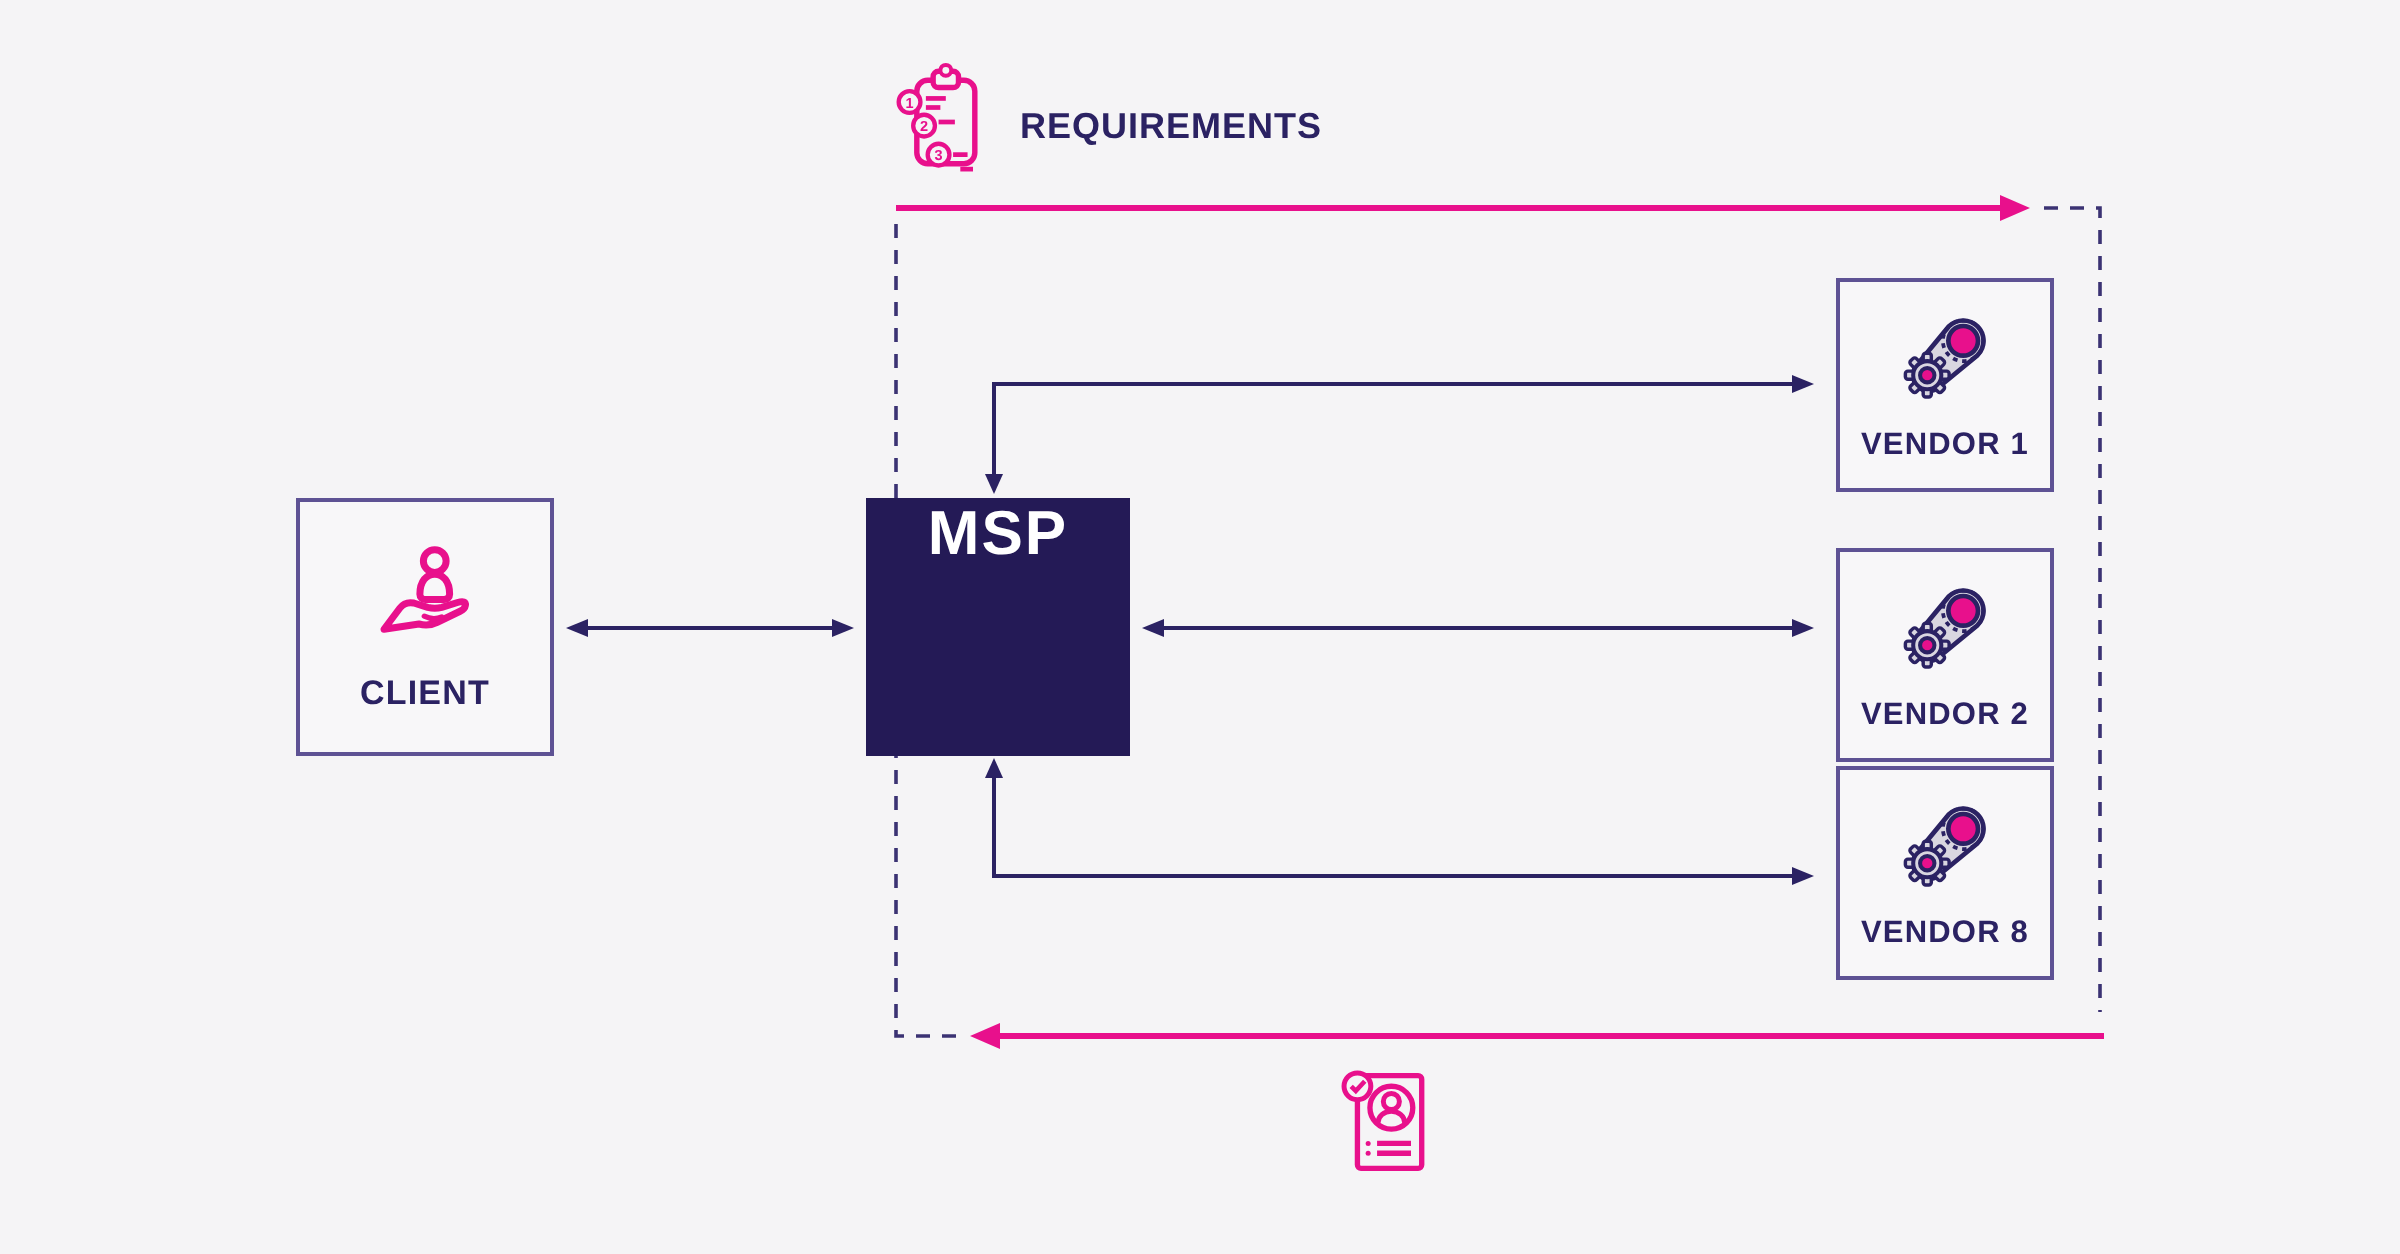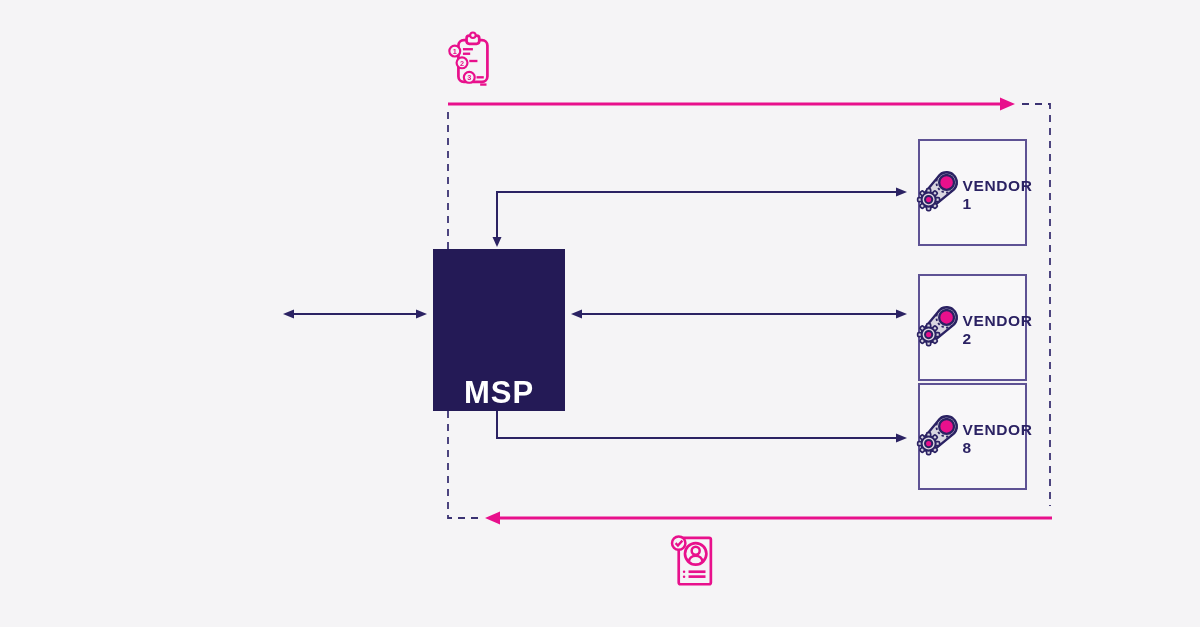--- a/index.html
+++ b/index.html
@@ -10,30 +10,30 @@
   .connector-layer{position:absolute;left:0;top:0;z-index:1;}
   .dash{stroke:#3b3273;stroke-width:1.8;fill:none;stroke-dasharray:7 6;}
   .pink-line{stroke:#e8108c;stroke-width:3;}
   .pink-fill{fill:#e8108c;}
   .navy-line{stroke:#2b2263;stroke-width:2;fill:none;}
   .navy-fill{fill:#2b2263;}
 
   .node{
     position:absolute;z-index:2;box-sizing:border-box;
     border:2px solid #5e5294;background:#f8f7f9;
-    display:flex;flex-direction:row;align-items:center;justify-content:center;
+    display:flex;flex-direction:column;align-items:center;justify-content:center;
   }
   .node-label{
     color:#2b2263;font-weight:bold;letter-spacing:.6px;margin-top:9px;
   }
   .client-node{left:148px;top:249px;width:129px;height:129px;}
   .client-node .node-label{font-size:17px;margin-top:6px;}
   .msp-node{
-    position:absolute;z-index:2;left:433px;top:249px;width:132px;height:162px;
-    background:#241a56;display:flex;align-items:flex-end;justify-content:center;
+    position:absolute;z-index:2;left:433px;top:249px;width:132px;height:129px;
+    background:#241a56;display:flex;align-items:flex-start;justify-content:center;
     color:#ffffff;font-weight:bold;font-size:31px;letter-spacing:1px;
   }
   .vendor-node{left:918px;width:109px;height:107px;}
   .vendor-node .node-label{font-size:15.5px;margin-top:5px;}
   .vendor-1{top:139px;} .vendor-2{top:274px;} .vendor-3{top:383px;}
 
   .flow-label{
     position:absolute;z-index:2;color:#2b2263;font-weight:bold;letter-spacing:.5px;
   }
   .requirements-label{left:510px;top:53px;font-size:18px;}
@@ -97,36 +97,48 @@
       <text x="13" y="26" text-anchor="middle" font-size="8" font-weight="bold" fill="#e8108c" font-family="Liberation Sans, sans-serif">1</text>
       <line x1="29" y1="34" x2="38" y2="34" stroke="#e8108c" stroke-width="2.6"></line>
       <circle cx="21" cy="36" r="6" fill="#f5f4f6" stroke="#e8108c" stroke-width="2.4"></circle>
       <text x="21" y="39" text-anchor="middle" font-size="8" font-weight="bold" fill="#e8108c" font-family="Liberation Sans, sans-serif">2</text>
       <line x1="37" y1="52" x2="45" y2="52" stroke="#e8108c" stroke-width="2.6"></line>
       <circle cx="29" cy="52" r="6" fill="#f5f4f6" stroke="#e8108c" stroke-width="2.4"></circle>
       <text x="29" y="55" text-anchor="middle" font-size="8" font-weight="bold" fill="#e8108c" font-family="Liberation Sans, sans-serif">3</text>
       <line x1="41" y1="60" x2="48" y2="60" stroke="#e8108c" stroke-width="2.6"></line>
     </svg>
   </span>
+  <div class="flow-label requirements-label">REQUIREMENTS</div>
 
   <span class="flow-icon submissions-icon-wrap">
     <svg width="50" height="58" viewBox="0 0 56 64" fill="none">
       <rect x="12" y="6" width="36" height="52" rx="2" stroke="#e8108c" stroke-width="3"></rect>
       <circle cx="31" cy="24" r="12" stroke="#e8108c" stroke-width="3"></circle>
       <circle cx="31" cy="20.5" r="4.5" stroke="#e8108c" stroke-width="2.8"></circle>
       <path d="M23.5 32.5 a7.5 6.5 0 0 1 15 0" stroke="#e8108c" stroke-width="2.8"></path>
       <circle cx="12" cy="12" r="7.5" fill="#f5f4f6" stroke="#e8108c" stroke-width="2.8"></circle>
       <path d="M8.5 12 l2.6 2.6 l5 -5.4" stroke="#e8108c" stroke-width="2.6"></path>
       <circle cx="18" cy="44" r="1.4" fill="#e8108c"></circle>
       <circle cx="18" cy="49.5" r="1.4" fill="#e8108c"></circle>
       <line x1="23" y1="44" x2="42" y2="44" stroke="#e8108c" stroke-width="3"></line>
       <line x1="23" y1="49.5" x2="42" y2="49.5" stroke="#e8108c" stroke-width="3"></line>
     </svg>
   </span>
 
+  <div class="node client-node">
+    <span>
+      <svg width="56" height="56" viewBox="0 0 64 64" fill="none">
+        <circle cx="37" cy="12" r="6.5" stroke="#e8108c" stroke-width="4"></circle>
+        <path d="M28.5 31 c0,-7.5 3.8,-11.5 8.5,-11.5 c4.7,0 8.5,4 8.5,11.5 c0,1.8 -1.4,3 -3.2,3 h-10.6 c-1.8,0 -3.2,-1.2 -3.2,-3 z" stroke="#e8108c" stroke-width="4" stroke-linejoin="round"></path>
+        <path d="M8 51 l9 -12 q3 -4 8 -3 l8 2.5 q4 1 8 0 l9 -2.8 q5 -1.5 4.5 1.7 q-0.3 2 -3 3.3 l-13 6.3 q-5 2.5 -10.5 1 z" stroke="#e8108c" stroke-width="4" stroke-linejoin="round"></path>
+        <path d="M31 43.5 q5 2.5 10 0.5" stroke="#e8108c" stroke-width="3" stroke-linecap="round"></path>
+      </svg>
+    </span>
+    <div class="node-label">CLIENT</div>
+  </div>
 
   <div class="msp-node">
     <span>MSP</span>
   </div>
 
   <div class="node vendor-node vendor-1">
     <span>
       <svg width="50" height="50" viewBox="0 0 64 64" fill="none">
         <path d="M13.9 35.9 L33.8 11.8 A13 13 0 0 1 52.2 30.2 L28.1 50.1 A10 10 0 0 1 13.9 35.9 Z" fill="#d9d6e0" stroke="#2b2263" stroke-width="3"></path>
         <circle cx="43" cy="21" r="13" stroke="#2b2263" stroke-width="2.4" stroke-dasharray="3 3"></circle>

